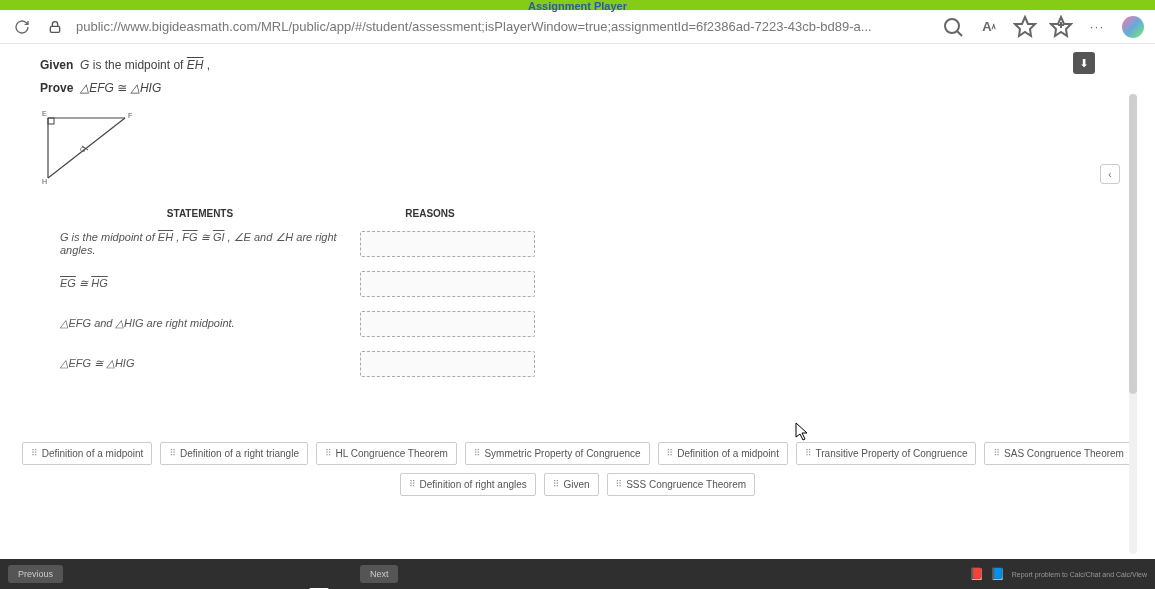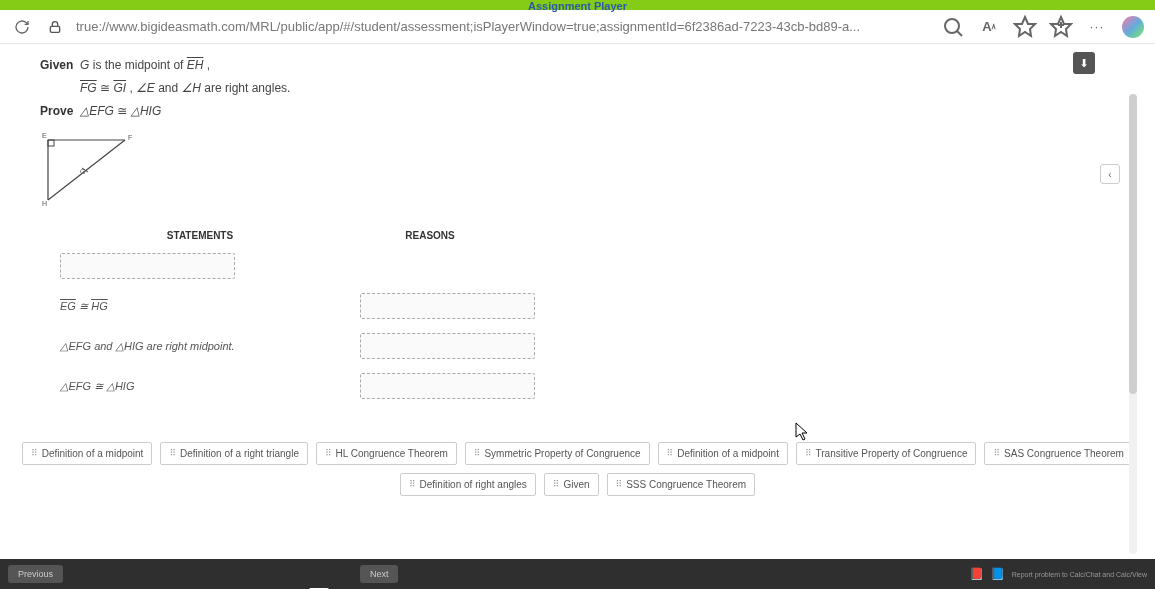--- a/index.html
+++ b/index.html
@@ -59,21 +59,21 @@
         <path d="M21 3v5h-5"></path>
       </svg>
   </div>
   <div class="addr-icon">
     <svg viewBox="0 0 24 24" fill="none" stroke="currentColor" stroke-width="2">
         <rect x="5" y="11" width="14" height="9" rx="2"></rect>
         <path d="M8 11V8a4 4 0 0 1 8 0v3"></path>
       </svg>
   </div>
   <div class="url">
-    <span class="path">true://www.bigideasmath.com</span><span class="path">/MRL/public/app/#/student/assessment;isPlayerWindow=true;assignmentId=6f2386ad-7223-43cb-bd89-a...</span>
+    <span class="path">public://www.bigideasmath.com</span><span class="path">/MRL/public/app/#/student/assessment;isPlayerWindow=true;assignmentId=6f2386ad-7223-43cb-bd89-a...</span>
   </div>
   <div class="toolbar-btn">
     <svg viewBox="0 0 24 24" fill="none" stroke="currentColor" stroke-width="2">
         <circle cx="11" cy="11" r="7"></circle>
         <line x1="16" y1="16" x2="21" y2="21"></line>
       </svg>
   </div>
   <div class="toolbar-btn" style="font-size:13px;font-weight:600;">A<sup style="font-size:8px;">٨</sup></div>
   <div class="toolbar-btn">
     <svg viewBox="0 0 24 24" fill="none" stroke="currentColor" stroke-width="2">
@@ -95,23 +95,20 @@
 
 <div class="main">
 
   <div class="reward-badge">⬇</div>
   <div class="collapse-tab">‹</div>
 
   <div class="given-prove">
     <div>
       <strong>Given</strong>&nbsp;
       <span class="italic-var">G</span><span> is the midpoint of </span><span class="overline">EH</span> ,
-    </div>
-    <div style="padding-left:40px;">
-      <span class="overline">FG</span><span> ≅ </span><span class="overline">GI</span><span> ,  </span><span class="angle">∠E</span><span> and </span><span class="angle">∠H</span><span> are right angles.</span>
     </div>
     <div>
       <strong>Prove</strong>&nbsp;
       <span class="triangle">△EFG</span><span> ≅ </span><span class="triangle">△HIG</span>
     </div>
   </div>
 
   <div class="diagram">
     <svg width="100" height="80" viewBox="0 0 100 80">
       <line x1="8" y1="70" x2="8" y2="10" stroke="#444" stroke-width="1.2"></line>
@@ -126,20 +123,23 @@
     </svg>
   </div>
 
   <div class="proof-table">
     <div class="headers">
       <div class="statements-header">STATEMENTS</div>
       <div class="reasons-header">REASONS</div>
     </div>
 
     <div class="proof-row">
+      <div class="statement-cell">
+        <span class="italic-var">G</span><span> is the midpoint of </span><span class="overline">EH</span><span> , </span><span class="overline">FG</span><span> ≅ </span><span class="overline">GI</span><span> , </span><span class="angle">∠E</span><span> and </span><span class="angle">∠H</span><span> are right angles.</span>
+      </div>
       <div class="reason-drop"></div>
     </div>
 
     <div class="proof-row">
       <div class="statement-cell">
         <span class="overline">EG</span><span> ≅ </span><span class="overline">HG</span>
       </div>
       <div class="reason-drop"></div>
     </div>
 

